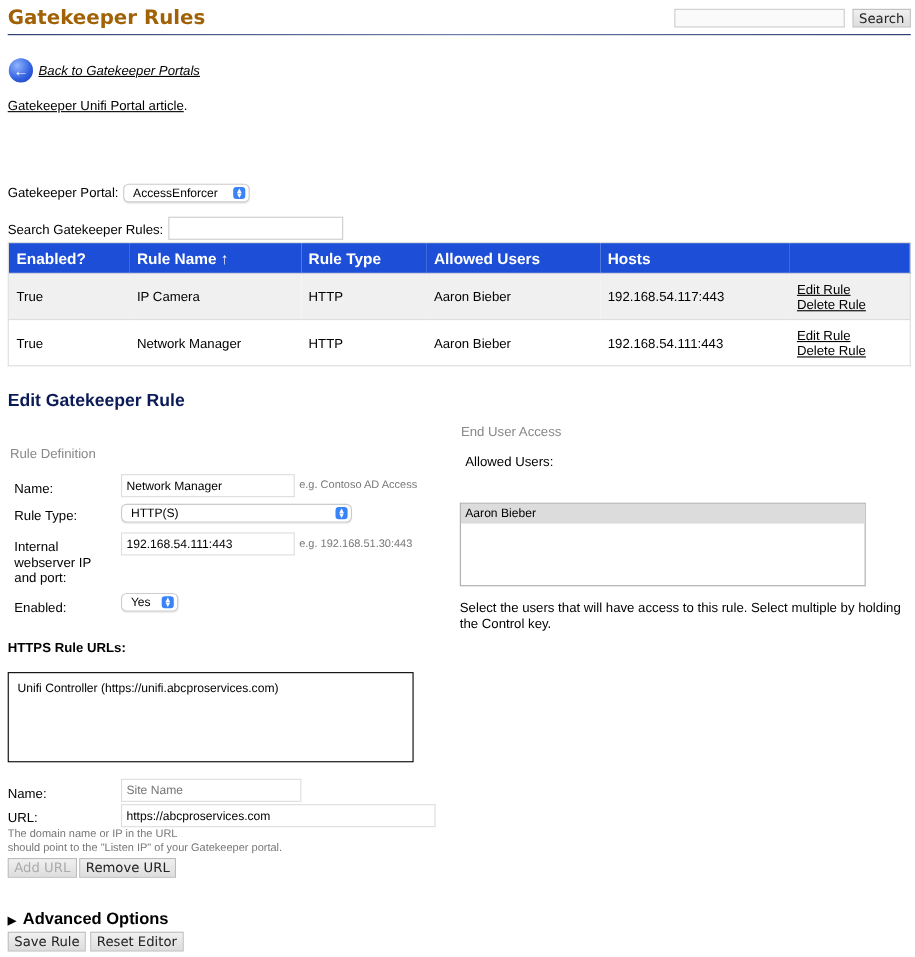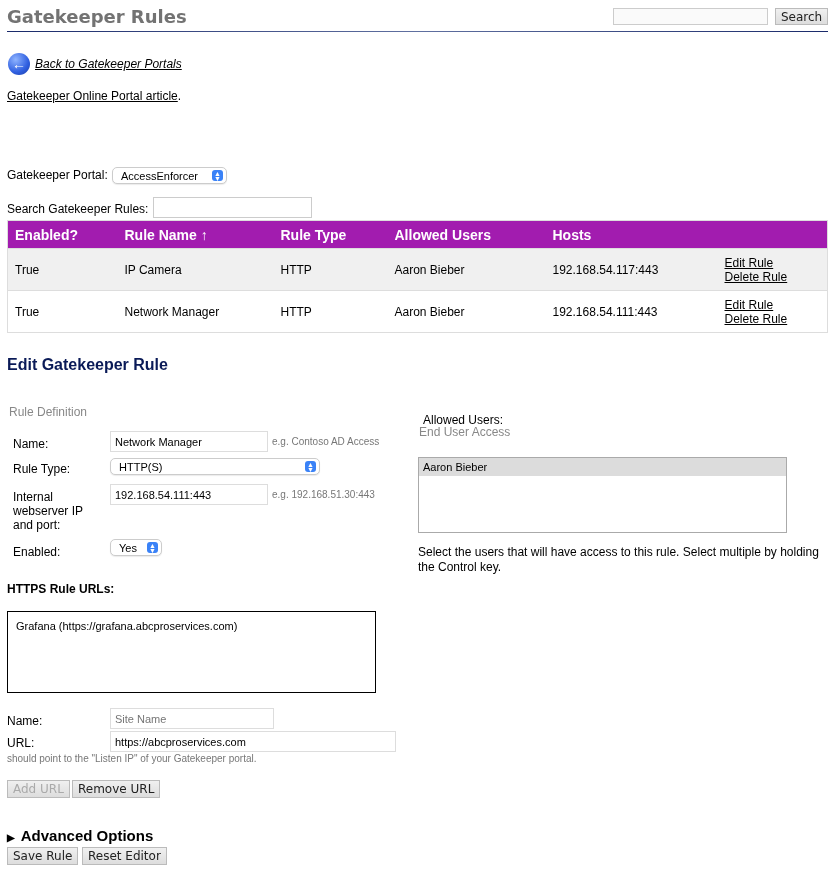--- a/index.html
+++ b/index.html
@@ -1,42 +1,42 @@
 <!DOCTYPE html>
 <html><head>
 <meta charset="utf-8">
 <style>
   * { box-sizing: border-box; }
   body { margin:0; background:#fff; font-family:"Liberation Sans", sans-serif; font-size:12px; color:#000; width:832px; height:870px; position:relative; overflow:hidden; }
   .abs { position:absolute; }
-  .title { left:7px; top:6px; font-family:"DejaVu Sans", sans-serif; font-weight:bold; font-size:18px; color:#737373; }
+  .title { left:7px; top:6px; font-family:"DejaVu Sans", sans-serif; font-weight:bold; font-size:18px; color:#a16207; }
   .title-rule { left:7px; top:31px; width:821px; height:1px; background:linear-gradient(to right,#1a2a6a,#6070a0,#1a2a6a); }
   .top-search-input { left:613px; top:8px; width:155px; height:17px; border:1px solid #ccc; background:#fafafa; }
   .btn { background:linear-gradient(#f0f0f0,#ddd); border:1px solid #bbb; font-family:"DejaVu Sans", sans-serif; font-size:12px; color:#222; padding:0 5px; height:18px; line-height:16px; }
   .btn.disabled { color:#aaa; }
   .top-search-btn { left:775px; top:8px; height:17px; }
   .back-icon { left:8px; top:53px; width:22px; height:22px; border-radius:50%; background:radial-gradient(circle at 35% 30%,#8fb4ff,#2f5fe0 60%,#1a3aa0); display:flex; align-items:center; justify-content:center; color:#fff; font-weight:bold; font-size:14px; }
   a, .link { color:#000; text-decoration:underline; }
   .back-link { left:35px; top:57px;font-style:italic; }
   .article-link { left:7px; top:89px; }
   .portal-label { left:7px; top:168px; }
   .select { border:1px solid #ccc; border-radius:5px; background:#fff; height:17px; font-size:11px; padding:1px 18px 0 8px; line-height:14px; box-shadow:0 1px 1px rgba(0,0,0,0.08); }
   .select .arrow { position:absolute; right:3px; top:2px; width:11px; height:11px; background:#3a82f7; border-radius:3px; color:#fff; font-size:7px; line-height:5px; text-align:center; padding-top:1px; }
   .portal-select { left:112px; top:167px; width:115px; }
   .search-rules-label { left:7px; top:202px; }
   .search-rules-input { left:153px; top:197px; width:159px; height:21px; border:1px solid #ccc; }
   table.rules { position:absolute; left:7px; top:220px; width:821px; border-collapse:collapse; border:1px solid #ddd; }
-  table.rules th { background:#a21caf; color:#fff; text-align:left; font-size:14px; font-weight:bold; height:28px; padding:0 7px; }
+  table.rules th { background:#1d4ed8; color:#fff; text-align:left; font-size:14px; font-weight:bold; height:28px; padding:0 7px; }
   table.rules td { height:42px; padding:0 7px; border-top:1px solid #ddd; font-size:12px; }
   table.rules tr.odd td { background:#f0f0f0; }
   .actions { line-height:14px; }
   .h2 { left:7px; top:356px; font-size:16px; font-weight:bold; color:#0a1a57; }
   .section-label { font-size:12px; color:#888; }
   .rd-label { left:9px; top:405px; }
-  .eua-label { left:419px; top:385px;margin-top:40px; }
+  .eua-label { left:419px; top:385px; }
   .lbl { font-size:12px; }
   .input { border:1px solid #ddd; background:#fff; height:21px; font-size:11px; padding:2px 4px; }
   .hint { font-size:10px; color:#777; }
   .users-list { left:418px; top:457px; width:369px; height:76px; border:1px solid #aaa; }
   .users-list .opt { background:#dcdcdc; font-size:11px; padding:3px 4px; height:18px; }
   .users-help { left:418px; top:545px; width:410px; line-height:15px; }
   .urls-list { left:7px; top:611px; width:369px; height:82px; border:1px solid #000; padding:5px 8px; font-size:11px; line-height:18px; }
   .url-hint { left:7px; top:752px; font-size:10px; color:#777; line-height:13px; }
   .adv { left:7px; top:827px; font-size:15px; font-weight:bold; }
   .adv .tri { font-size:10px; margin-right:6px; }
@@ -44,21 +44,21 @@
 </head>
 <body>
 
 <div class="abs title">Gatekeeper Rules</div>
 <div class="abs title-rule"></div>
 <input class="abs top-search-input" placeholder="" style="">
 <button class="abs btn top-search-btn">Search</button>
 
 <div class="abs back-icon">←</div>
 <a class="abs back-link">Back to Gatekeeper Portals</a>
-<div class="abs article-link"><a>Gatekeeper Online Portal article</a><span>.</span></div>
+<div class="abs article-link"><a>Gatekeeper Unifi Portal article</a><span>.</span></div>
 
 <div class="abs portal-label lbl">Gatekeeper Portal:</div>
 <div class="abs select portal-select"><span>AccessEnforcer</span><span class="arrow">▲<br>▼</span></div>
 
 <div class="abs search-rules-label lbl">Search Gatekeeper Rules:</div>
 <input class="abs search-rules-input" value="" style="">
 
 <table class="rules">
   <thead>
       <tr>
@@ -109,28 +109,29 @@
 <div class="abs select" style="left:110px;top:539px;width:52px"><span>Yes</span><span class="arrow">▲<br>▼</span></div>
 
 <div class="abs lbl" style="left:423px;top:413px">Allowed Users:</div>
 <div class="abs users-list">
   <div class="opt">Aaron Bieber</div>
 </div>
 <div class="abs users-help">Select the users that will have access to this rule. Select multiple by holding the Control key.</div>
 
 <div class="abs lbl" style="left:7px;top:582px;font-weight:bold">HTTPS Rule URLs:</div>
 <div class="abs urls-list">
-  <div>Grafana (https://grafana.abcproservices.com)</div>
+  <div>Unifi Controller (https://unifi.abcproservices.com)</div>
 </div>
 
 <div class="abs lbl" style="left:7px;top:714px">Name:</div>
 <input class="abs input" style="left: 110px; top: 708px; width: 164px;" placeholder="Site Name">
 <div class="abs lbl" style="left:7px;top:736px">URL:</div>
 <input class="abs input" style="left: 110px; top: 731px; width: 286px;" value="https://abcproservices.com">
 <div class="abs url-hint">
+    <div>The domain name or IP in the URL</div>
     <div>should point to the "Listen IP" of your Gatekeeper portal.</div>
   </div>
 <button class="abs btn disabled" style="left:7px;top:780px">Add URL</button>
 <button class="abs btn" style="left:72px;top:780px">Remove URL</button>
 
 <div class="abs adv"><span class="tri">▶</span><span>Advanced Options</span></div>
 <button class="abs btn" style="left:7px;top:847px">Save Rule</button>
 <button class="abs btn" style="left:82px;top:847px">Reset Editor</button>
 
 </body></html>

